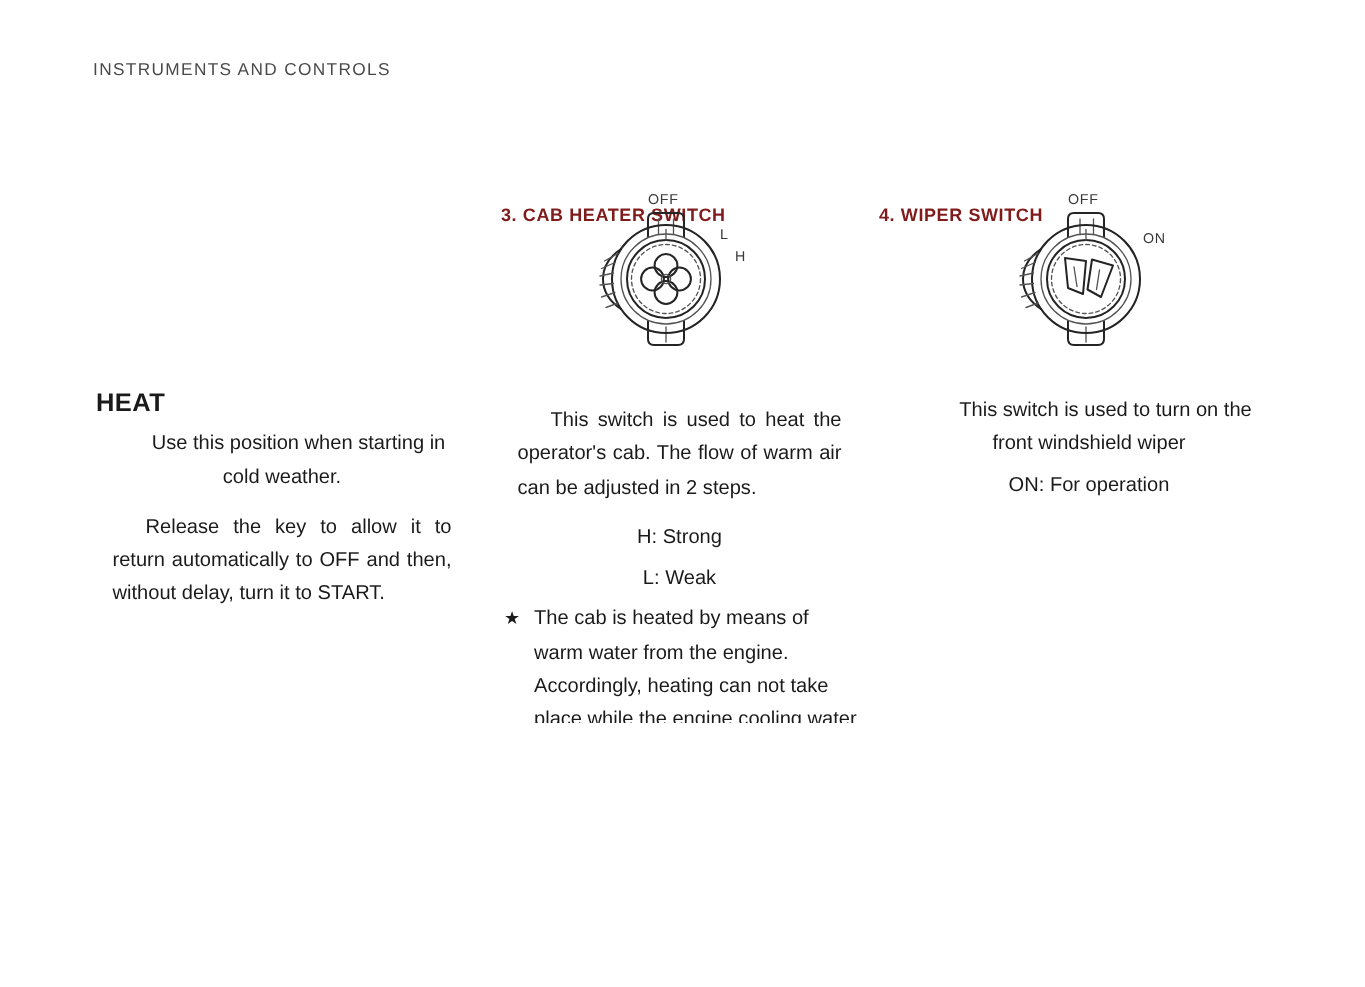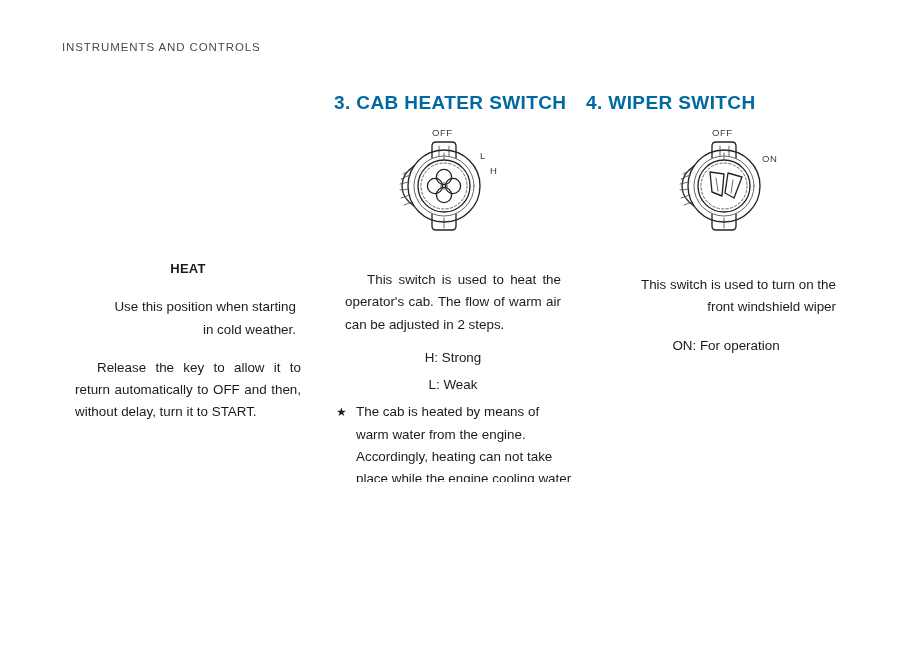--- a/index.html
+++ b/index.html
@@ -26,25 +26,26 @@
     top: 41px;
     font-size: 11.5px;
     letter-spacing: 0.9px;
     color: #4a4a4a;
     white-space: nowrap;
   }
 
   
   .section-heading {
     position: absolute;
-    font-size: 19px;
+    font-size: 12px;
     font-weight: bold;
     letter-spacing: 0.4px;
-    color: #0369a1;
+    color: #7f1d1d;
     white-space: nowrap;
+    margin-top: 44px;
   }
   #heading-heater { left: 334px; top: 92px; }
   #heading-wiper  { left: 586px; top: 92px; }
 
   
   .figure {
     position: absolute;
     width: 150px;
     height: 120px;
   }
@@ -78,35 +79,34 @@
     font-size: 13.4px;
     line-height: 22.3px;
     color: #1c1c1c;
   }
   #column-left   { left: 64px;  width: 248px; }
   #column-middle { left: 334px; width: 238px; }
   #column-right  { left: 600px; width: 252px; }
 
   .col-title {
     font-weight: bold;
-    font-size: 13px;
+    font-size: 17px;
     letter-spacing: 0.3px;
     margin: 0 0 1px 0;
-    text-align: center;
   }
   .para {
     margin: 11px;
     text-indent: 22px;
     text-align: justify;
     text-justify: inter-word;
   }
   .para-plain {
-    margin: 16px;
+    margin: 4px;
     text-indent: 22px;
-    text-align: right;
+    text-align: center;
   }
   .defn {
     margin: 5px;
     text-indent: 0;
     text-align: center;
   }
   .note {
     position: relative;
     margin: 0;
     padding-left: 22px;

